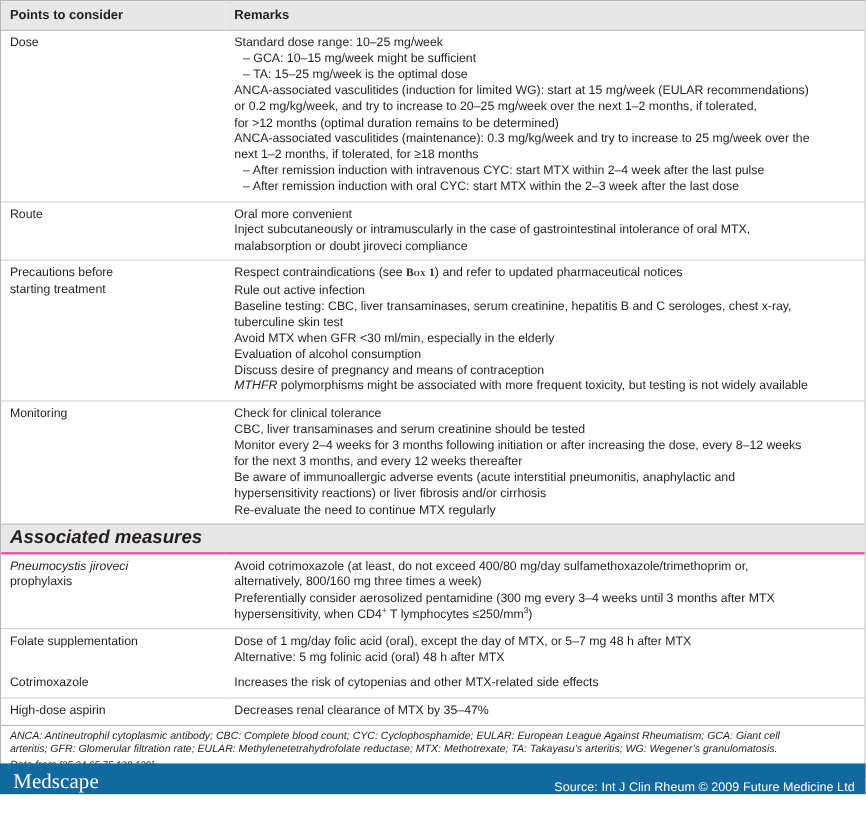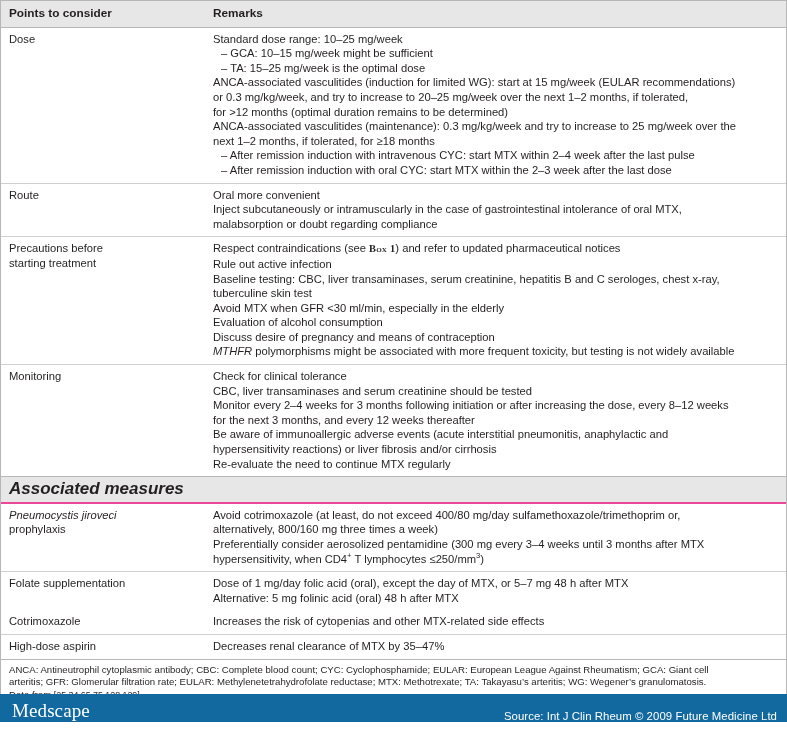--- a/index.html
+++ b/index.html
@@ -78,20 +78,21 @@
     padding-top: 5px;
     padding-bottom: 5px;
     border-top: 1px solid #b7b7b7;
     border-bottom: 2px solid #ec4899;
   }
 
   
   tr.footnote td {
     border-top: 1px solid #b7b7b7;
     border-bottom: 1px solid #b7b7b7;
+    font-style: italic;
     font-size: 9.6px;
     line-height: 12.6px;
     padding-top: 4px;
     padding-bottom: 4px;
     color: #231f20;
   }
 
   .line { display: block; }
   .indent { display: block; padding-left: 8px; }
 
@@ -152,35 +153,35 @@
           <th>Remarks</th>
         </tr>
 
         <tr class="datarow first">
           <td>Dose</td>
           <td>
             <span class="line">Standard dose range: 10–25 mg/week</span>
             <span class="indent">– GCA: 10–15 mg/week might be sufficient</span>
             <span class="indent">– TA: 15–25 mg/week is the optimal dose</span>
             <span class="line">ANCA-associated vasculitides (induction for limited WG): start at 15 mg/week (EULAR recommendations)</span>
-            <span class="line">or 0.3 mg/kg/week, and try to increase to 20–25 mg/week over the next 1–2 months, if tolerated,</span>
+            <span class="line">or 0.2 mg/kg/week, and try to increase to 20–25 mg/week over the next 1–2 months, if tolerated,</span>
             <span class="line">for &gt;12 months (optimal duration remains to be determined)</span>
             <span class="line">ANCA-associated vasculitides (maintenance): 0.3 mg/kg/week and try to increase to 25 mg/week over the</span>
             <span class="line">next 1–2 months, if tolerated, for ≥18 months</span>
             <span class="indent">– After remission induction with intravenous CYC: start MTX within 2–4 week after the last pulse</span>
             <span class="indent">– After remission induction with oral CYC: start MTX within the 2–3 week after the last dose</span>
           </td>
         </tr>
 
         <tr class="datarow">
           <td>Route</td>
           <td>
             <span class="line">Oral more convenient</span>
             <span class="line">Inject subcutaneously or intramuscularly in the case of gastrointestinal intolerance of oral MTX,</span>
-            <span class="line">malabsorption or doubt regarding compliance</span>
+            <span class="line">malabsorption or doubt jiroveci compliance</span>
           </td>
         </tr>
 
         <tr class="datarow">
           <td>
             <span class="line">Precautions before</span>
             <span class="line">starting treatment</span>
           </td>
           <td>
             <span class="line"><span>Respect contraindications (see </span><span class="boxref">Box 1</span><span>) and refer to updated pharmaceutical notices</span></span>

